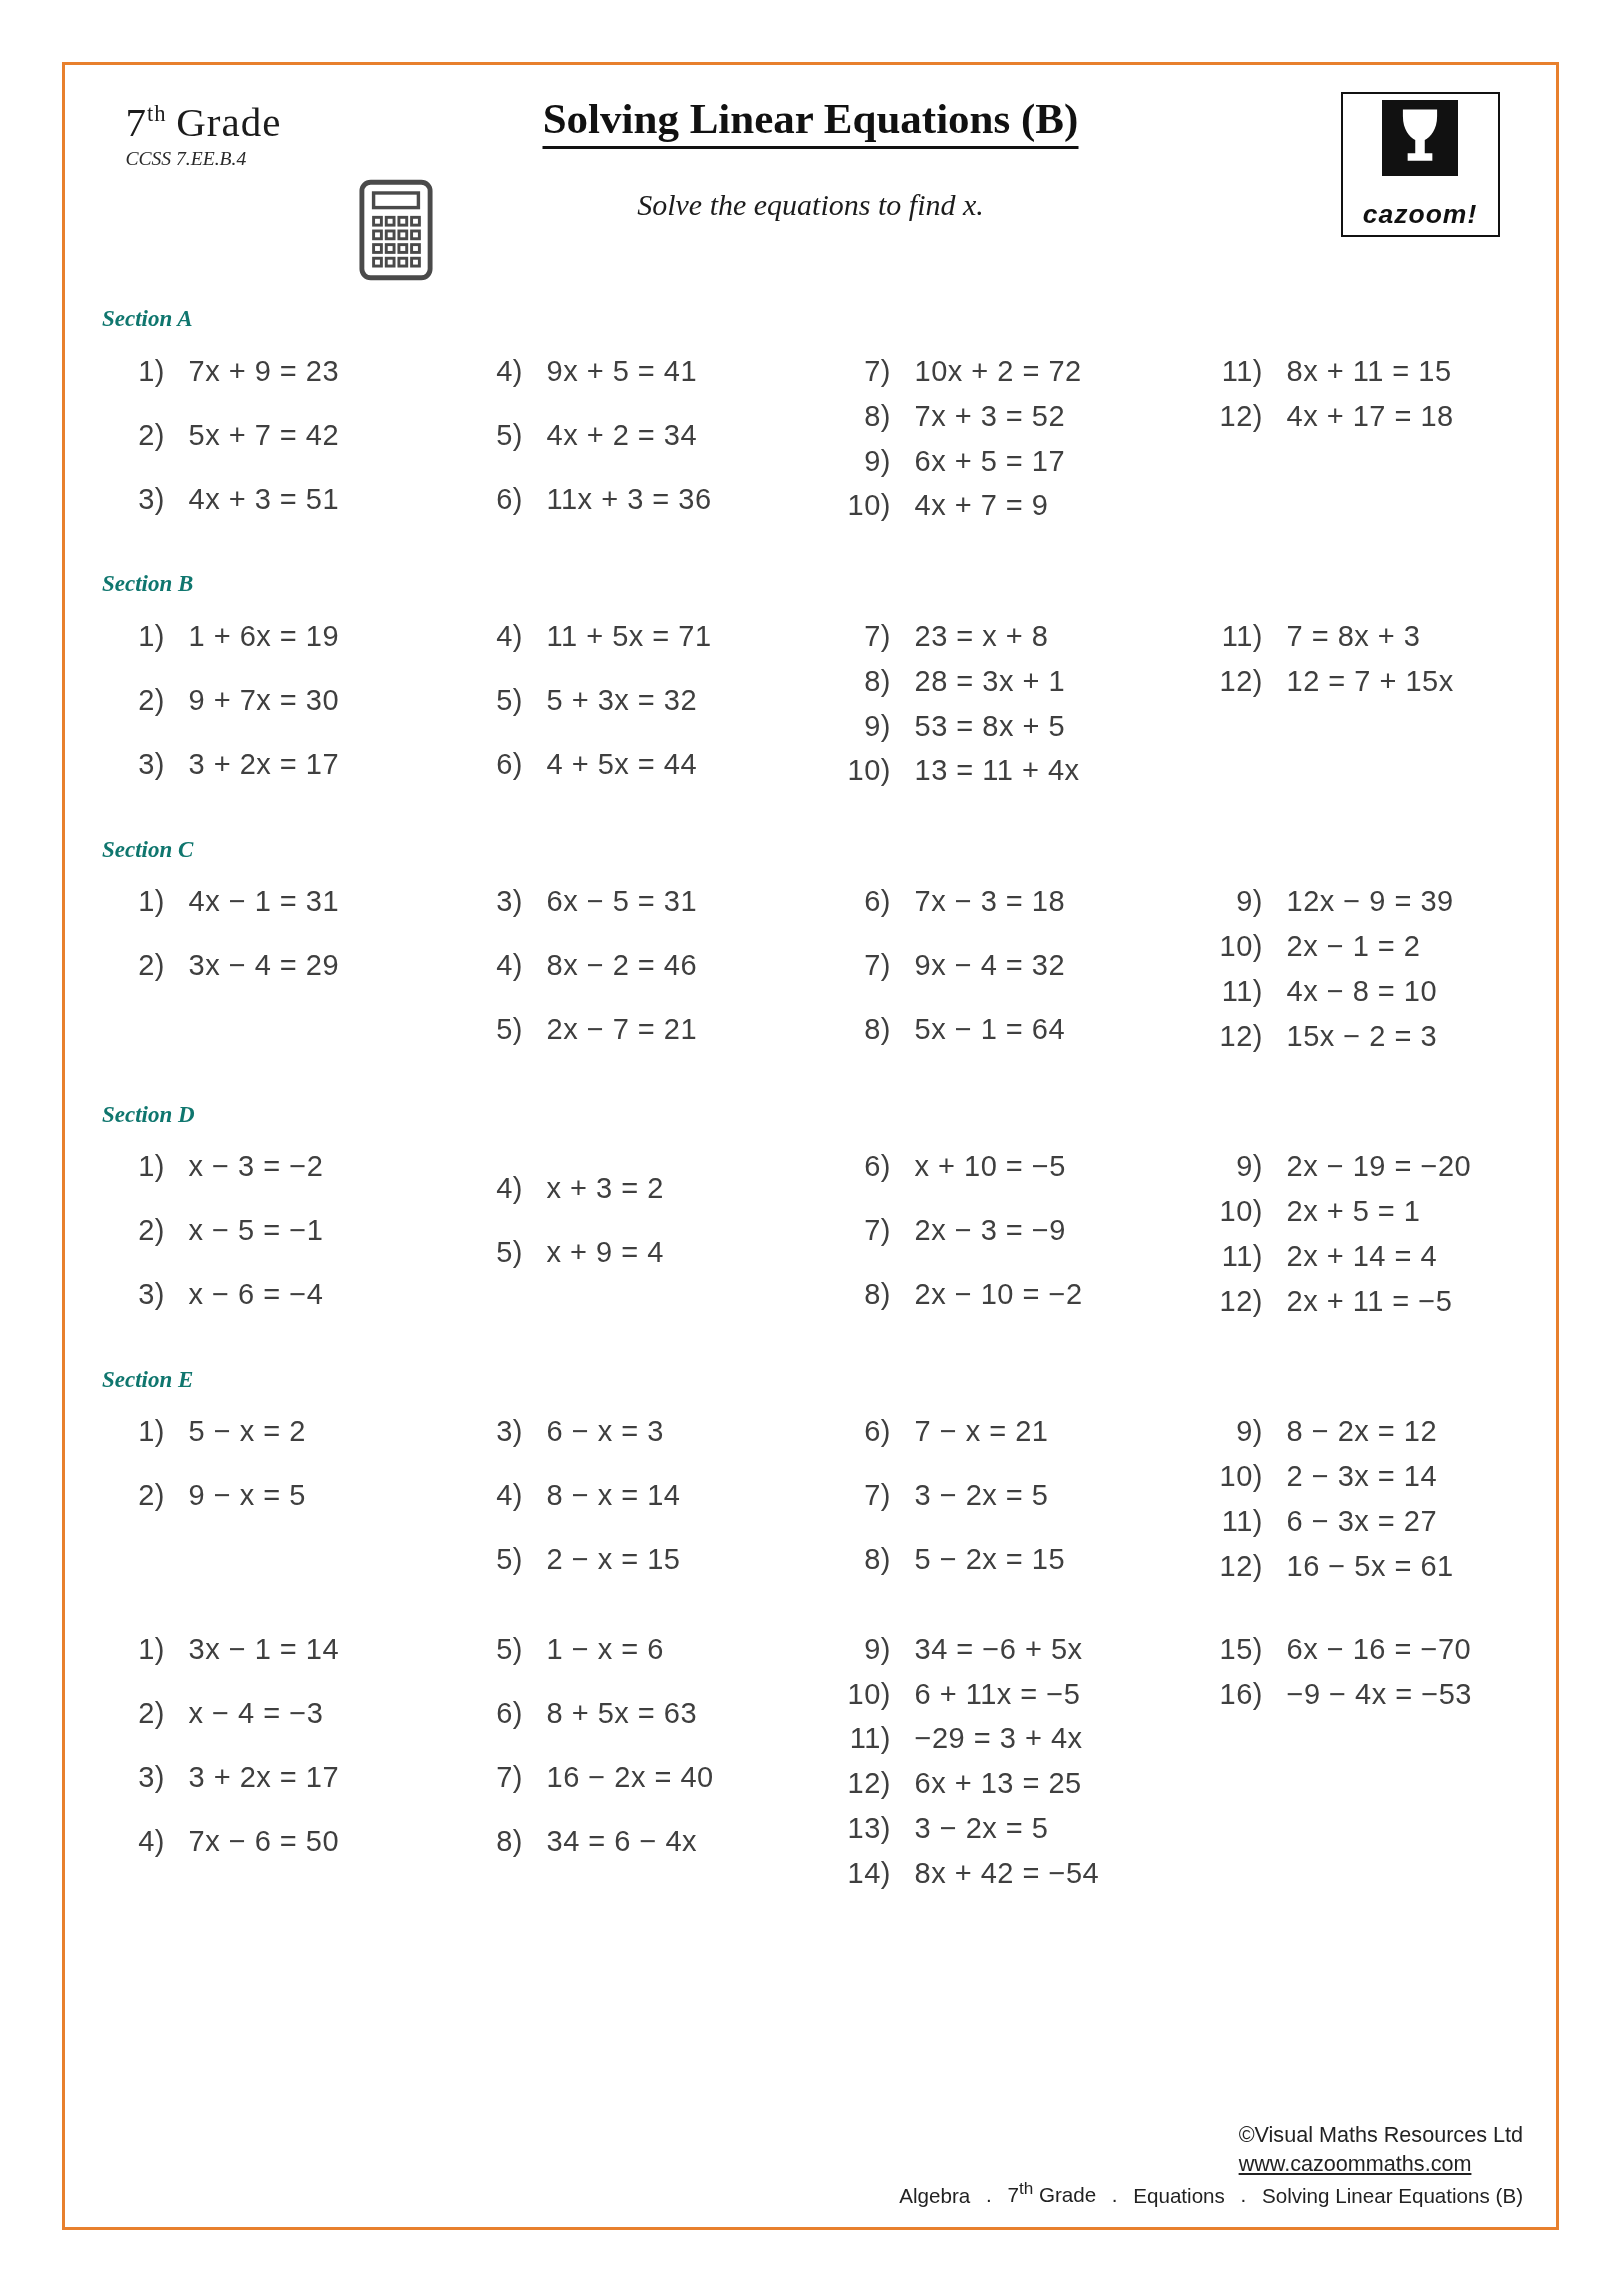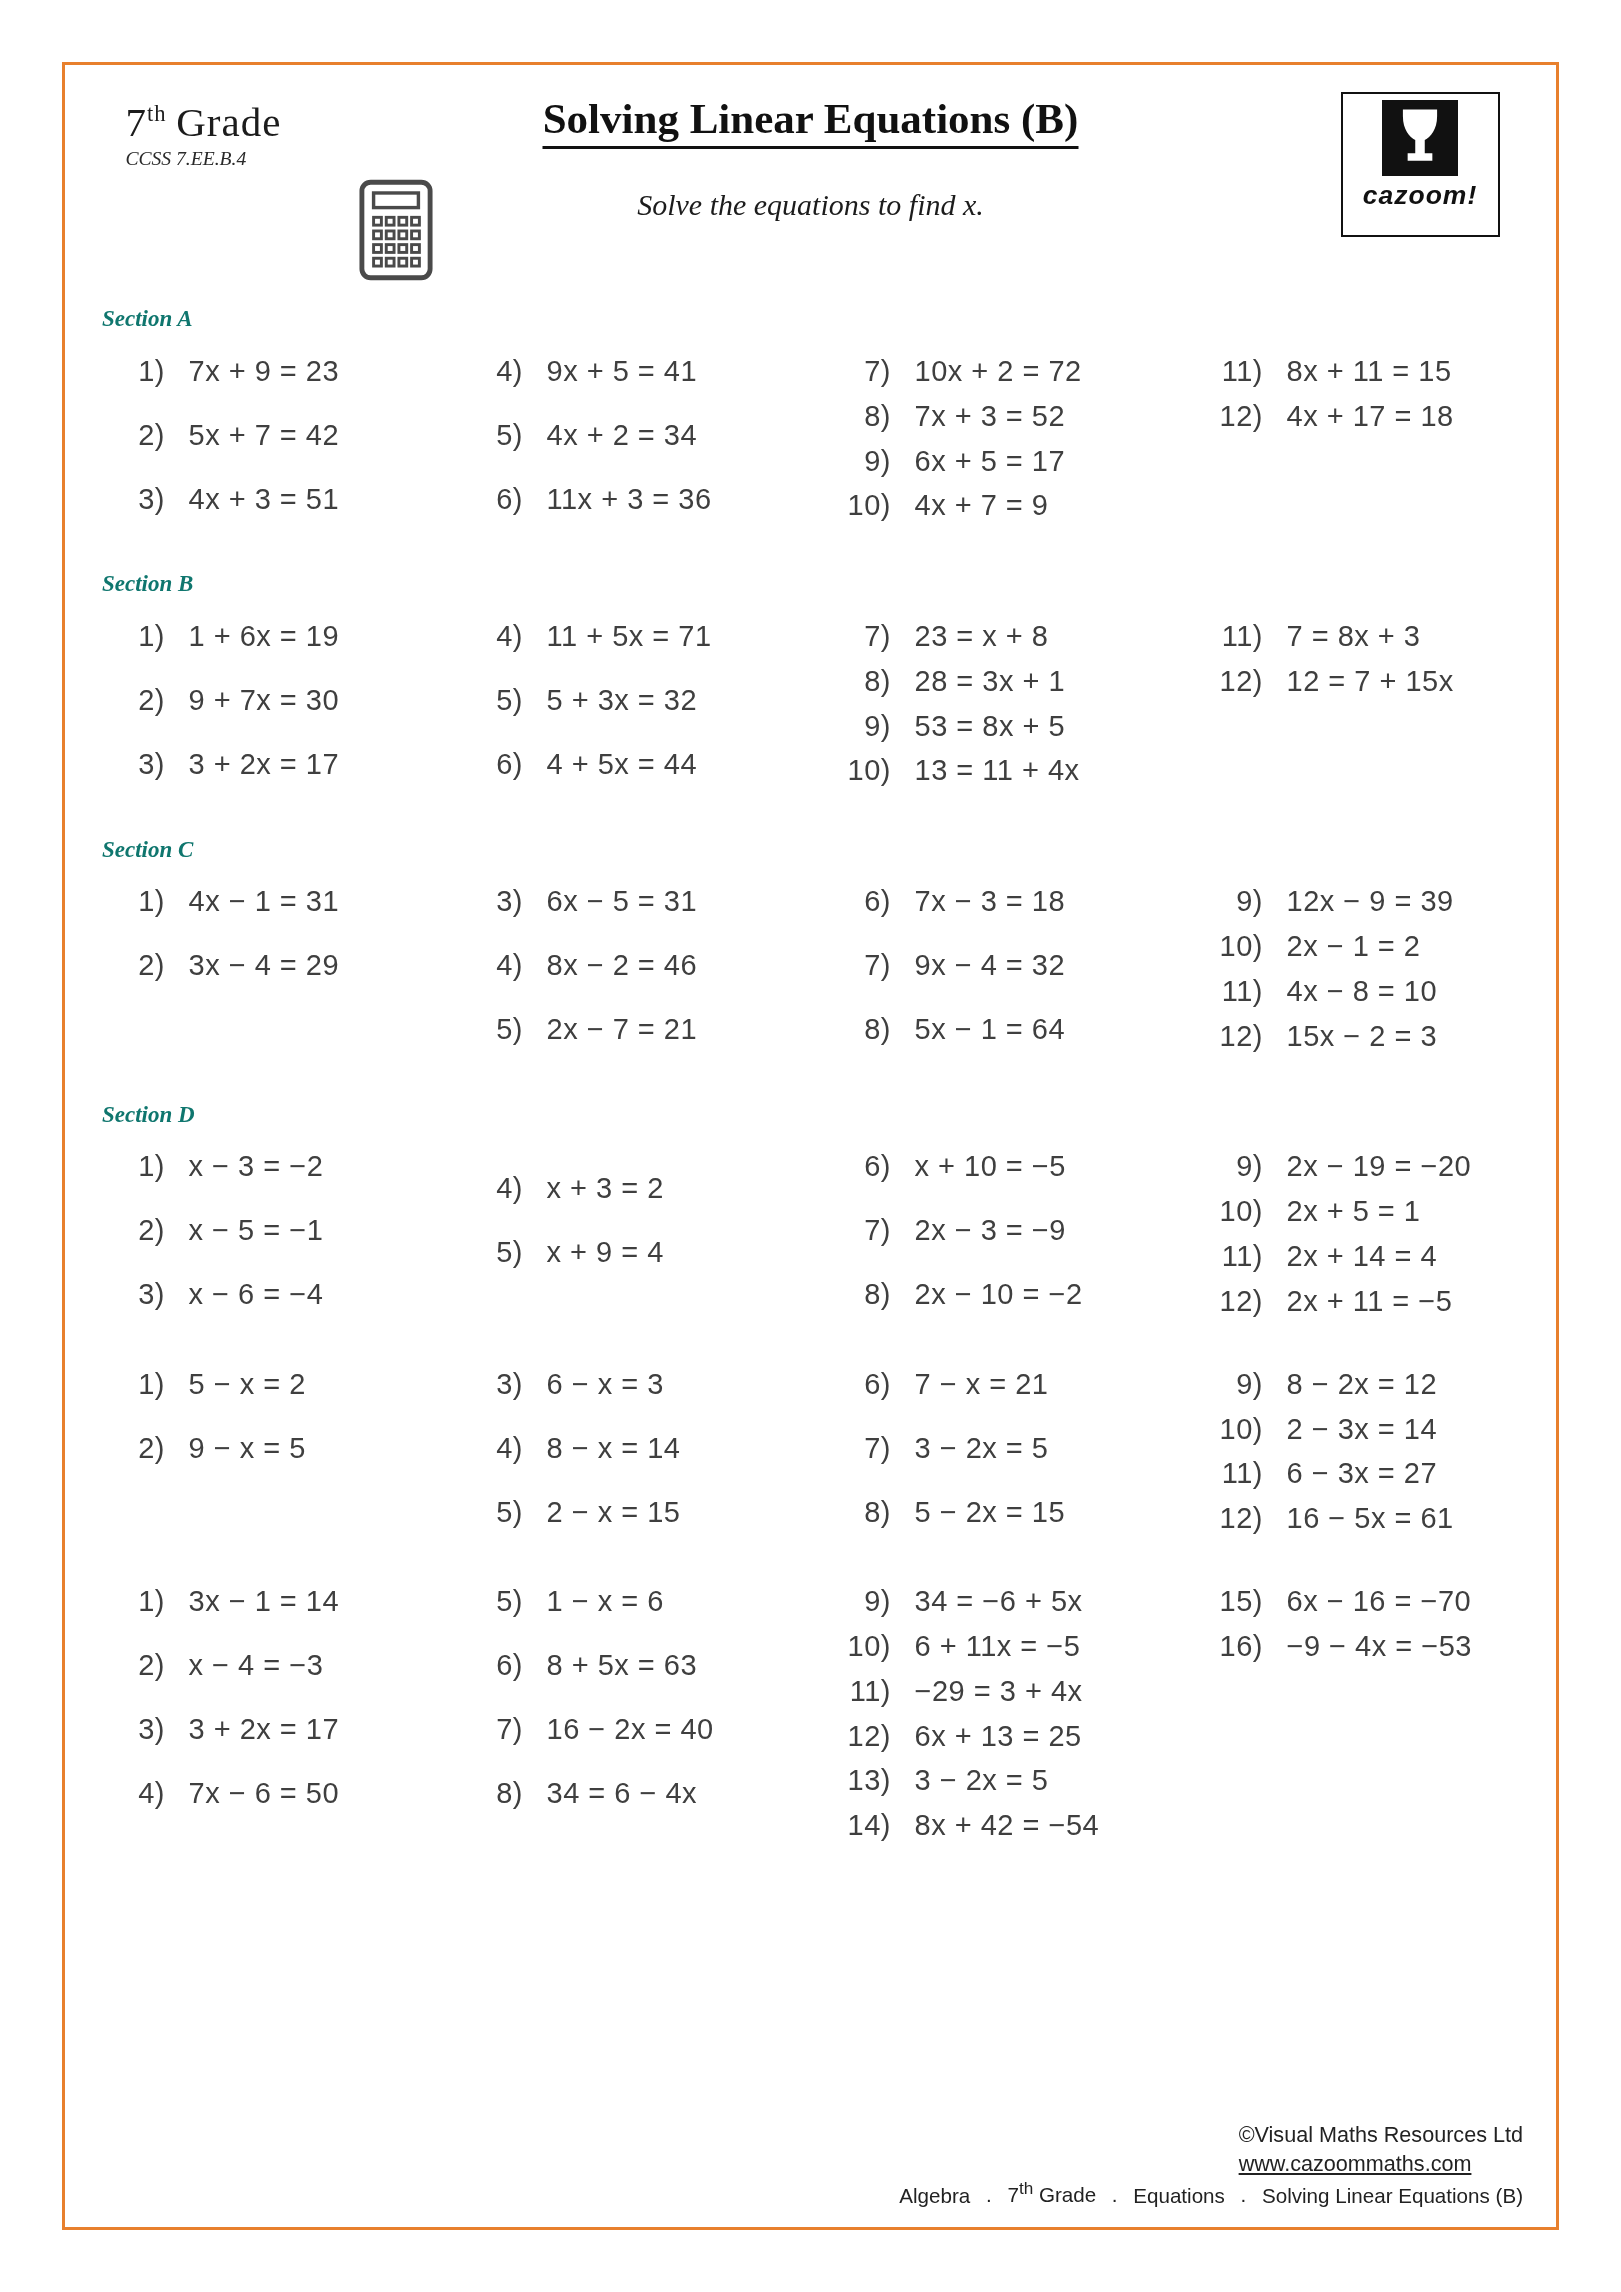--- a/index.html
+++ b/index.html
@@ -20,21 +20,21 @@
   .ccss { font-family:"Liberation Serif", serif; font-style:italic; font-size:19.6px; color:#2a2a2a; margin-top:2px; }
 
   .calc { position:absolute; left:233px; top:80px; }
 
   .title-block { position:absolute; left:50%; transform:translateX(-50%); top:2px; text-align:center; width:921px; }
   .title { display:inline-block; font-family:"Liberation Serif", serif; font-weight:bold;
            font-size:43px; color:#111; border-bottom:3.9px solid #111; padding-bottom:2.9px; }
   .subtitle { font-family:"Liberation Serif", serif; font-style:italic; font-size:30px; color:#1c1c1c; margin-top:39px; }
 
   .logo { position:absolute; right:23.5px; top:0; width:159px; height:145px; border:2px solid #111;
-          background:#fff; display:flex; flex-direction:column; align-items:center; justify-content:flex-start; padding:5.9px 0; }
+          background:#fff; display:flex; flex-direction:column; align-items:center; justify-content:space-between; padding:5.9px 0; }
   .logo-text { font-size:26.5px; font-weight:bold; font-style:italic; color:#111; letter-spacing:1px; }
 
   
   .sections { padding-left:2px; }
   .section { margin-bottom:25.5px; }
   .section-label { font-family:"Liberation Serif", serif; font-style:italic; font-weight:bold;
                    font-size:23px; color:#0f766e; margin:0 0 21.6px 2px; }
   .columns { display:grid; grid-template-columns:358px 368px 372px 1fr; }
   .eq-row { display:flex; line-height:35px; font-size:29px; letter-spacing:0.5px; white-space:nowrap; }
   .eq-num { width:65px; text-align:right; margin-right:23.5px; flex:none; }
@@ -342,20 +342,21 @@
                 <span class="eq-text">2x + 14 = 4</span>
               </div>
               <div class="eq-row">
                 <span class="eq-num">12)</span>
                 <span class="eq-text">2x + 11 = −5</span>
               </div>
             </div>
           </div>
         </section>
         <section class="section">
+          <h3 class="section-label">Section E</h3>
           <div class="columns">
             <div class="col gap-wide">
               <div class="eq-row">
                 <span class="eq-num">1)</span>
                 <span class="eq-text">5 − x = 2</span>
               </div>
               <div class="eq-row">
                 <span class="eq-num">2)</span>
                 <span class="eq-text">9 − x = 5</span>
               </div>

